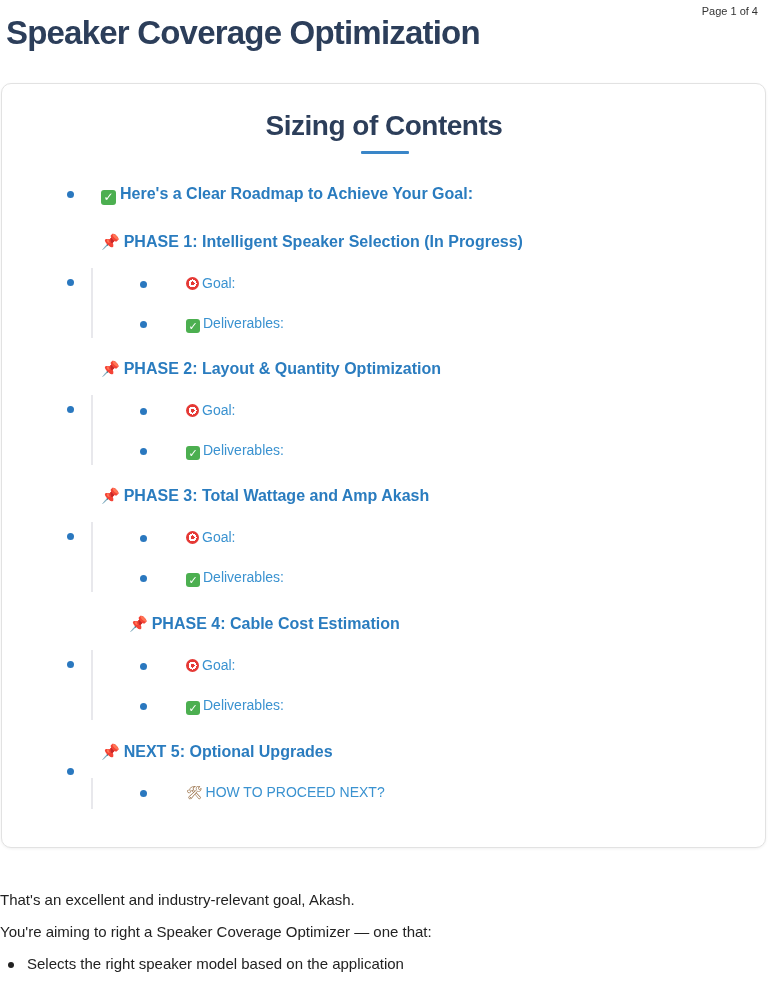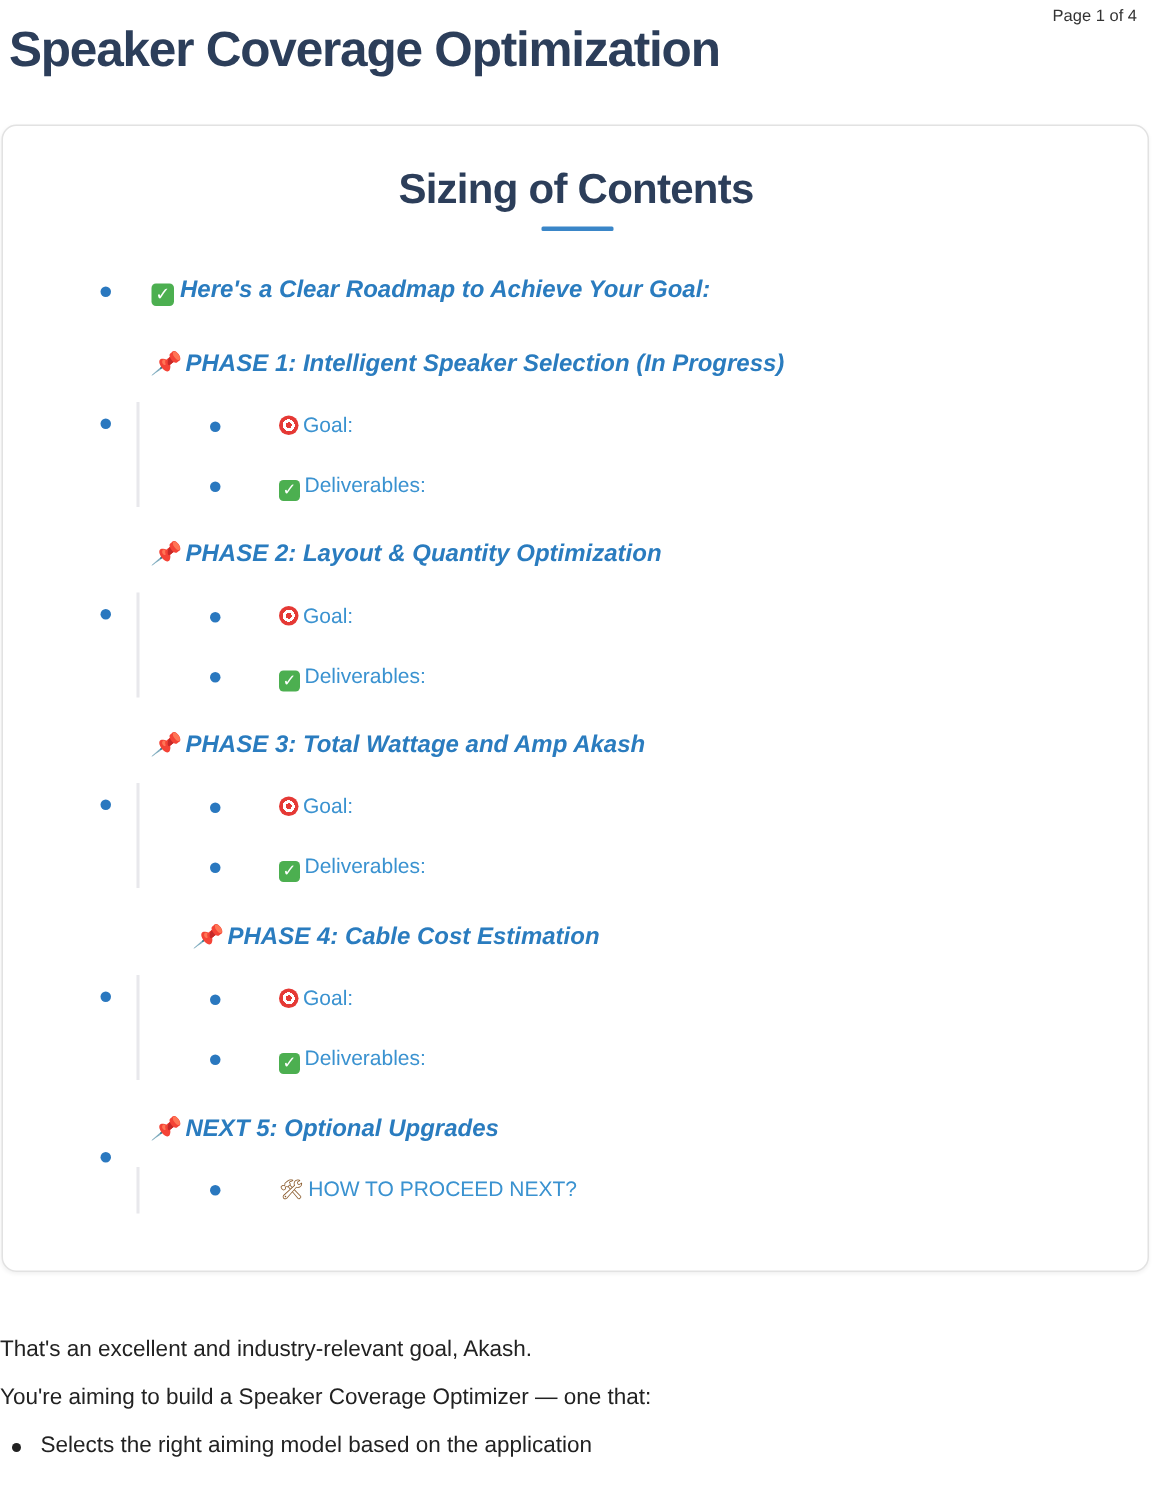--- a/index.html
+++ b/index.html
@@ -8,21 +8,21 @@
   .page-num { position:absolute; top:5px; right:10px; font-size:11px; color:#333; }
   .doc-title { position:absolute; top:14px; left:6px; margin:0; font-size:33px; font-weight:bold;
                color:#2c3e5a; letter-spacing:-0.8px; }
   .toc-card { position:absolute; top:83px; left:1px; width:765px; height:765px;
               border:1px solid #e2e2e2; border-radius:10px; box-sizing:border-box;
               box-shadow:0 1px 3px rgba(0,0,0,0.06); background:#fff; }
   .toc-title { position:absolute; top:110px; left:0; width:768px; text-align:center;
                font-size:28px; font-weight:bold; color:#2c3e5a; margin:0; letter-spacing:-0.5px; }
   .toc-underline { position:absolute; top:151px; left:361px; width:48px; height:3px; background:#3a86c8; border-radius:1px; }
   .dot { position:absolute; width:7px; height:7px; border-radius:50%; background:#2a78bf; }
-  .lvl1 { position:absolute; left:101px; font-size:16px; font-weight:bold; color:#2a7cbf; white-space:nowrap;font-style:italic; }
+  .lvl1 { position:absolute; left:101px; font-size:16px; font-weight:bold; color:#2a7cbf; white-space:nowrap; }
   .lvl2 { position:absolute; left:186px; font-size:14px; color:#3a92d0; white-space:nowrap; }
   .vline { position:absolute; left:91px; width:2px; background:#e8e8ec; }
   .emoji { font-family:"DejaVu Sans", sans-serif; }
   .check { display:inline-block; width:15px; height:15px; background:#4caf50; border-radius:3px;
            color:#fff; font-size:12px; line-height:15px; text-align:center; margin-right:4px; vertical-align:-2px; font-weight:bold; }
   .check.sm { width:14px; height:14px; line-height:14px; font-size:11px; margin-right:3px; }
   .pin { color:#d93b3b; margin-right:4px; font-size:15px; }
   .target { display:inline-block; width:13px; height:13px; border-radius:50%;
             background:radial-gradient(circle, #e53935 0 2px, #fff 2px 4px, #e53935 4px 6.5px);
             margin-right:3px; vertical-align:-2px; }
@@ -105,15 +105,15 @@
   <span class="pin emoji">📌</span><span>NEXT 5: Optional Upgrades</span>
 </div>
 <div class="dot" style="top:768px;left:67px;"></div>
 <div class="vline" style="top:778px;height:31px;"></div>
 <div class="dot" style="top:790px;left:140px;"></div>
 <div class="lvl2" style="top:784px;">
   <span class="tools emoji">🛠</span><span>HOW TO PROCEED NEXT?</span>
 </div>
 
 <div class="body-text" style="top:891px;">That's an excellent and industry-relevant goal, Akash.</div>
-<div class="body-text" style="top:923px;">You're aiming to build a Speaker Coverage Optimizer — one that:</div>
+<div class="body-text" style="top:923px;">You're aiming to right a Speaker Coverage Optimizer — one that:</div>
 <div class="bullet-black" style="top:962px;left:8px;"></div>
-<div class="body-text" style="top:955px;left:27px;">Selects the right aiming model based on the application</div>
+<div class="body-text" style="top:955px;left:27px;">Selects the right speaker model based on the application</div>
 
 </body></html>

